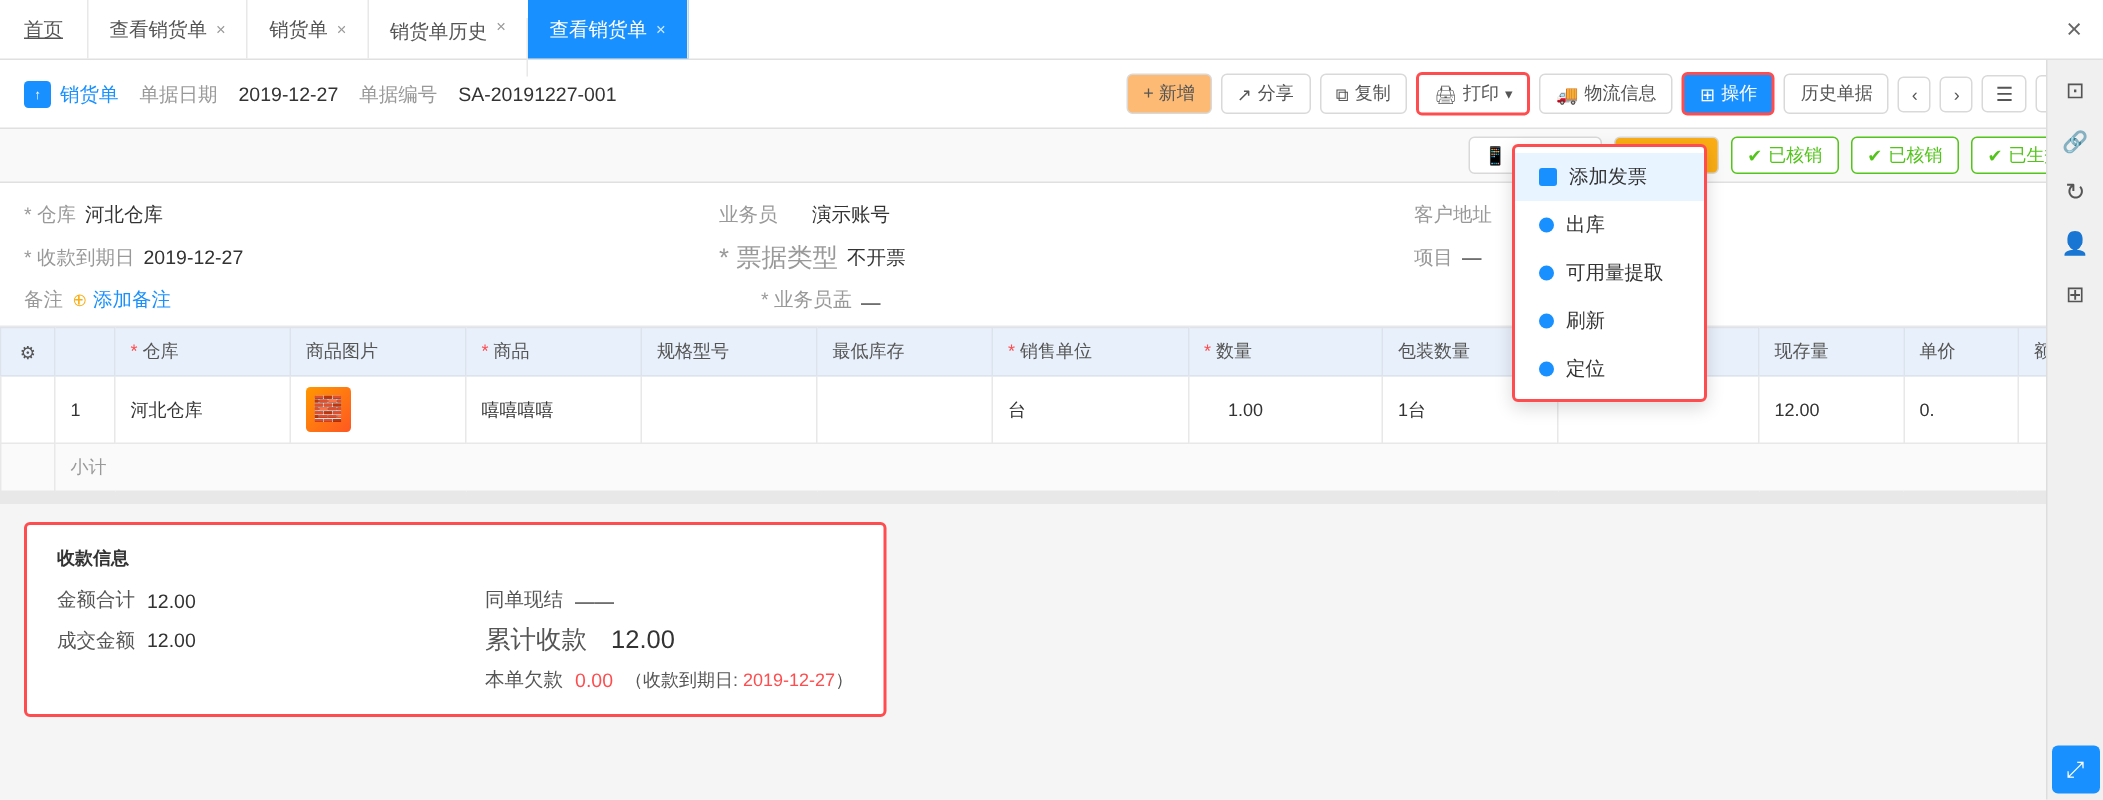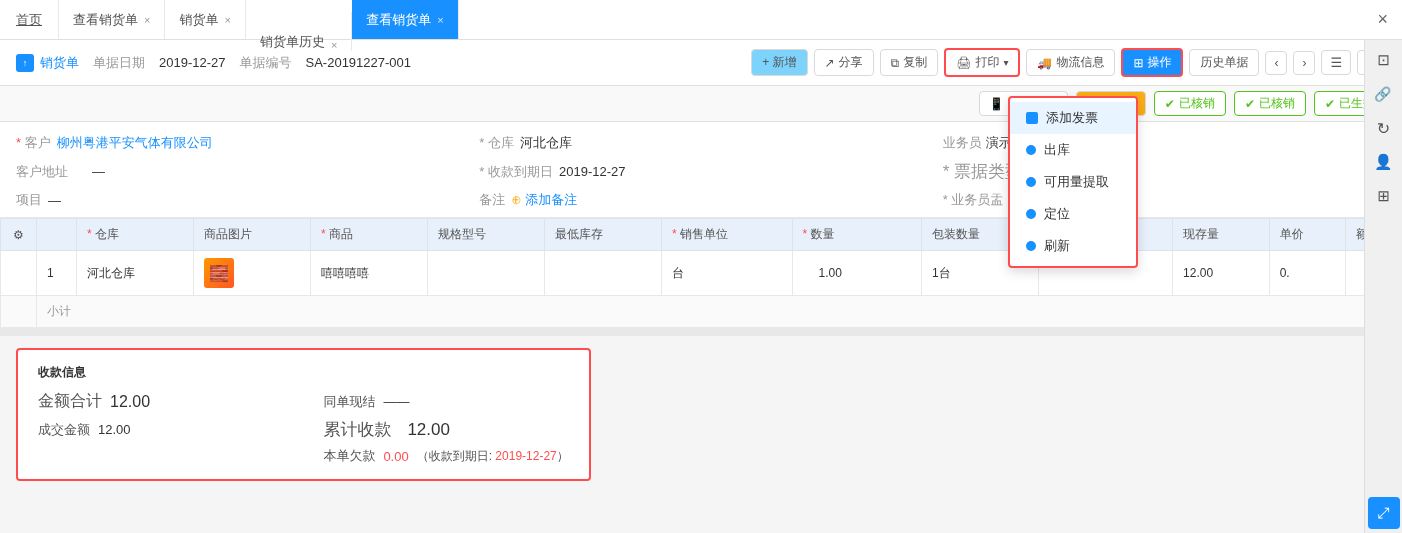--- a/index.html
+++ b/index.html
@@ -17,21 +17,21 @@
     <span>首页</span>
   </div>
   <div style="display:flex;align-items:center;padding:0 14px;height:100%;cursor:pointer;color:#555;font-size:13px;border-right:1px solid #e8e8e8;gap:6px;">
     <span>查看销货单</span>
     <span style="font-size:11px;color:#999;cursor:pointer;">×</span>
   </div>
   <div style="display:flex;align-items:center;padding:0 14px;height:100%;cursor:pointer;color:#555;font-size:13px;border-right:1px solid #e8e8e8;gap:6px;">
     <span>销货单</span>
     <span style="font-size:11px;color:#999;cursor:pointer;">×</span>
   </div>
-  <div style="display:flex;align-items:flex-end;padding:0 14px;height:100%;cursor:pointer;color:#555;font-size:13px;border-right:1px solid #e8e8e8;gap:6px;margin-top:23px;">
+  <div style="display:flex;align-items:flex-start;padding:0 14px;height:100%;cursor:pointer;color:#555;font-size:13px;border-right:1px solid #e8e8e8;gap:6px;margin-top:23px;">
     <span>销货单历史</span>
     <span style="font-size:11px;color:#999;cursor:pointer;">×</span>
   </div>
   <div style="display:flex;align-items:center;padding:0 14px;height:100%;cursor:pointer;background:#1890ff;color:#fff;font-size:13px;border-right:1px solid #e8e8e8;gap:6px;">
     <span>查看销货单</span>
     <span style="font-size:11px;color:rgba(255,255,255,0.8);cursor:pointer;">×</span>
   </div>
   <div style="position:absolute;right:14px;font-size:18px;cursor:pointer;color:#666;">×</div>
 </div>
 
@@ -39,21 +39,21 @@
   <div style="display:flex;align-items:center;gap:6px;color:#1890ff;font-size:13px;">
     <div style="width:18px;height:18px;background:#1890ff;border-radius:3px;display:flex;align-items:center;justify-content:center;color:white;font-size:9px;">↑</div>
     <span>销货单</span>
   </div>
   <div style="color:#999;font-size:13px;">单据日期</div>
   <div style="color:#333;font-size:13px;">2019-12-27</div>
   <div style="color:#999;font-size:13px;">单据编号</div>
   <div style="color:#333;font-size:13px;">SA-20191227-001</div>
 
   <div style="margin-left:auto;display:flex;align-items:center;gap:6px;">
-    <button style="display:flex;align-items:center;gap:4px;padding:4px 10px;border:1px solid #d9d9d9;border-radius:4px;cursor:pointer;background:#7dd3fc;color:#555;font-size:12px;">
+    <button style="display:flex;align-items:center;gap:4px;padding:4px 10px;border:1px solid #d9d9d9;border-radius:4px;cursor:pointer;background:#fdba74;color:#555;font-size:12px;">
       <span>+ 新增</span>
     </button>
     <button style="display:flex;align-items:center;gap:4px;padding:4px 10px;border:1px solid #d9d9d9;border-radius:4px;cursor:pointer;background:#fff;color:#555;font-size:12px;">
       <span style="font-size:12px;">↗</span>
       <span>分享</span>
     </button>
     <button style="display:flex;align-items:center;gap:4px;padding:4px 10px;border:1px solid #d9d9d9;border-radius:4px;cursor:pointer;background:#fff;color:#555;font-size:12px;">
       <span style="font-size:12px;">⧉</span>
       <span>复制</span>
     </button>
@@ -98,28 +98,24 @@
     <span>已核销</span>
   </button>
   <button style="display:flex;align-items:center;gap:4px;padding:3px 10px;border:1px solid #52c41a;border-radius:4px;cursor:pointer;background:#fff;color:#52c41a;font-size:12px;">
     <span>✔</span>
     <span>已生效</span>
   </button>
 </div>
 
 <div style="background:#fff;padding:12px 16px 8px 16px;display:grid;grid-template-columns:1fr 1fr 1fr;gap:8px 20px;border-bottom:1px solid #e8e8e8;">
   <div style="display:flex;align-items:center;gap:6px;">
-    <span style="color:#ff4d4f;font-size:13px;">* <span style="color:#999;">客户</span></span>
-    <span style="color:#1890ff;font-size:13px;cursor:pointer;">柳州粤港平安气体有限公司</span>
-  </div>
-  <div style="display:flex;align-items:center;gap:6px;">
     <span style="font-size:13px;color:#999;">* <span>仓库</span></span>
     <span style="color:#333;font-size:13px;">河北仓库</span>
   </div>
-  <div style="display:flex;align-items:center;gap:4px;">
+  <div style="display:flex;align-items:center;gap:23px;">
     <span style="color:#999;font-size:13px;">业务员</span>
     <span style="color:#333;font-size:13px;">演示账号</span>
   </div>
   <div style="display:flex;align-items:center;gap:24px;">
     <span style="color:#999;font-size:13px;">客户地址</span>
     <span style="color:#333;font-size:13px;">—</span>
   </div>
   <div style="display:flex;align-items:center;gap:6px;">
     <span style="color:#999;font-size:13px;">* <span>收款到期日</span></span>
     <span style="color:#333;font-size:13px;">2019-12-27</span>
@@ -131,21 +127,21 @@
   <div style="display:flex;align-items:center;gap:6px;">
     <span style="color:#999;font-size:13px;">项目</span>
     <span style="color:#333;font-size:13px;">—</span>
   </div>
   <div style="display:flex;align-items:center;gap:6px;">
     <span style="color:#999;font-size:13px;">备注</span>
     <span style="color:#1890ff;font-size:13px;cursor:pointer;">
       <span style="color:#faad14;">⊕</span> <span>添加备注</span>
     </span>
   </div>
-  <div style="display:flex;align-items:flex-end;gap:6px;">
+  <div style="display:flex;align-items:flex-end;gap:6px;margin-left:28px;">
     <span style="color:#999;font-size:13px;">* 业务员盂</span>
     <span style="color:#333;font-size:13px;">—</span>
   </div>
 </div>
 
 <div style="background:#fff;overflow-x:auto;">
   <table style="width:100%;border-collapse:collapse;font-size:12px;">
     <thead>
       <tr style="background:#e8f0fb;">
         <th style="padding:7px 10px;text-align:center;border:1px solid #dde3ed;color:#555;font-weight:500;width:36px;cursor:pointer;">⚙</th>
@@ -190,21 +186,21 @@
     </tbody>
   </table>
 
   <div style="height:8px;background:#e8e8e8;margin:0;"></div>
 </div>
 
 <div style="padding:12px 16px;">
   <div style="border:2px solid #ff4d4f;border-radius:4px;padding:14px 20px;background:#fff;display:inline-block;min-width:530px;">
     <div style="font-weight:bold;font-size:12px;margin-bottom:10px;">收款信息</div>
     <div style="display:grid;grid-template-columns:1fr 1fr;gap:6px 40px;">
-      <div style="display:flex;align-items:center;gap:8px;font-size:16px;">
+      <div style="display:flex;align-items:center;gap:8px;font-size:13px;">
         <span style="color:#555;">金额合计</span>
         <span style="color:#333;">12.00</span>
       </div>
       <div style="display:flex;align-items:center;gap:8px;font-size:13px;">
         <span style="color:#555;">同单现结</span>
         <span style="color:#333;">——</span>
       </div>
       <div style="display:flex;align-items:center;gap:8px;font-size:13px;">
         <span style="color:#555;">成交金额</span>
         <span style="color:#333;">12.00</span>
@@ -230,25 +226,25 @@
   <div style="display:flex;align-items:center;gap:8px;padding:7px 16px;cursor:pointer;font-size:13px;color:#333;">
     <span style="width:10px;height:10px;border-radius:50%;background:#1890ff;display:inline-block;"></span>
     <span>出库</span>
   </div>
   <div style="display:flex;align-items:center;gap:8px;padding:7px 16px;cursor:pointer;font-size:13px;color:#333;">
     <span style="width:10px;height:10px;border-radius:50%;background:#1890ff;display:inline-block;"></span>
     <span>可用量提取</span>
   </div>
   <div style="display:flex;align-items:center;gap:8px;padding:7px 16px;cursor:pointer;font-size:13px;color:#333;">
     <span style="width:10px;height:10px;border-radius:50%;background:#1890ff;display:inline-block;"></span>
+    <span>刷新</span>
+  </div>
+  <div style="display:flex;align-items:center;gap:8px;padding:7px 16px;cursor:pointer;font-size:13px;color:#333;">
+    <span style="width:10px;height:10px;border-radius:50%;background:#1890ff;display:inline-block;"></span>
     <span>定位</span>
-  </div>
-  <div style="display:flex;align-items:center;gap:8px;padding:7px 16px;cursor:pointer;font-size:13px;color:#333;">
-    <span style="width:10px;height:10px;border-radius:50%;background:#1890ff;display:inline-block;"></span>
-    <span>刷新</span>
   </div>
 </div>
 
 <div style="position:fixed;right:0;top:40px;width:38px;background:#f0f0f0;border-left:1px solid #ddd;display:flex;flex-direction:column;align-items:center;gap:2px;padding:4px 0;height:calc(100% - 40px);">
   <div style="width:32px;height:32px;display:flex;align-items:center;justify-content:center;cursor:pointer;border-radius:4px;color:#555;font-size:15px;">⊡</div>
   <div style="width:32px;height:32px;display:flex;align-items:center;justify-content:center;cursor:pointer;border-radius:4px;color:#555;font-size:14px;">🔗</div>
   <div style="width:32px;height:32px;display:flex;align-items:center;justify-content:center;cursor:pointer;border-radius:4px;color:#555;font-size:16px;">↻</div>
   <div style="width:32px;height:32px;display:flex;align-items:center;justify-content:center;cursor:pointer;border-radius:4px;color:#555;font-size:15px;">👤</div>
   <div style="width:32px;height:32px;display:flex;align-items:center;justify-content:center;cursor:pointer;border-radius:4px;color:#555;font-size:15px;">⊞</div>
   <div style="width:32px;height:32px;display:flex;align-items:center;justify-content:center;cursor:pointer;border-radius:4px;background:#1890ff;color:#fff;font-size:15px;margin-top:auto;">⤢</div>

